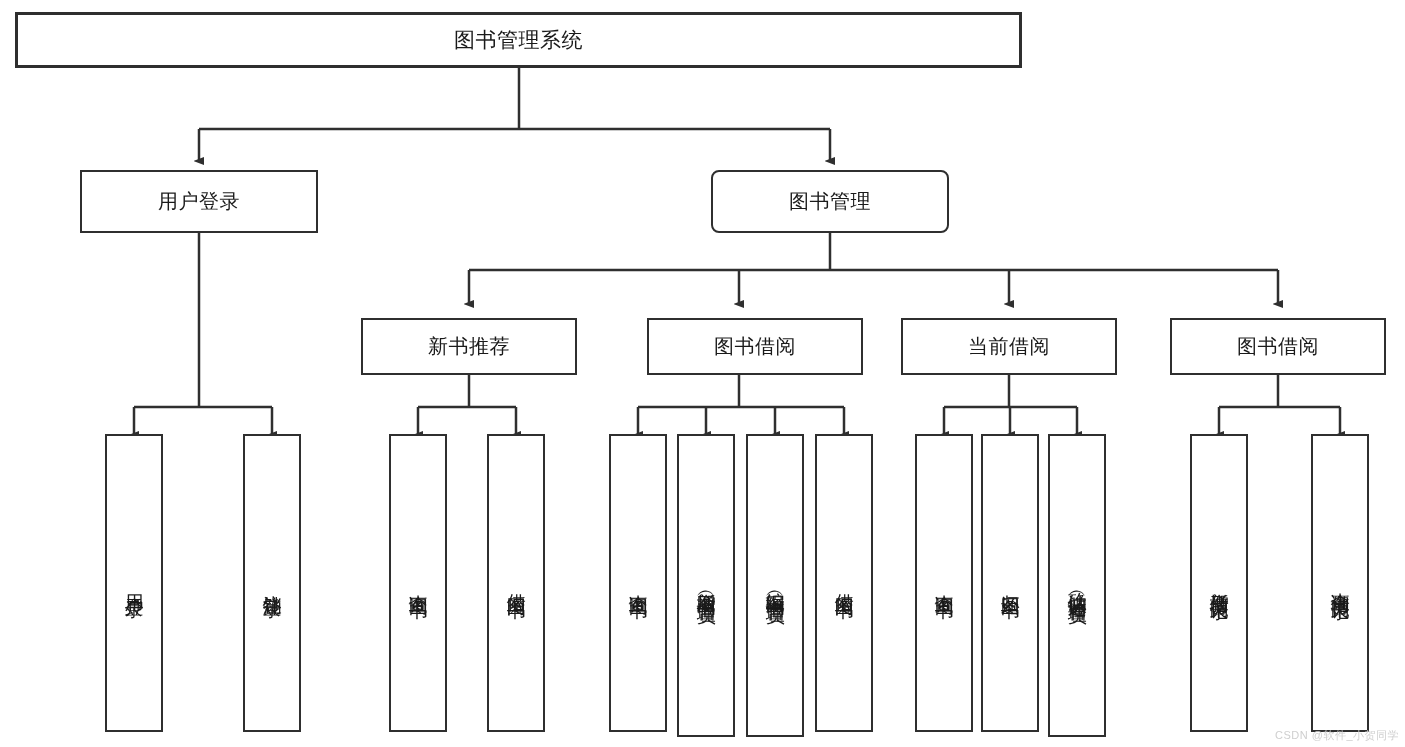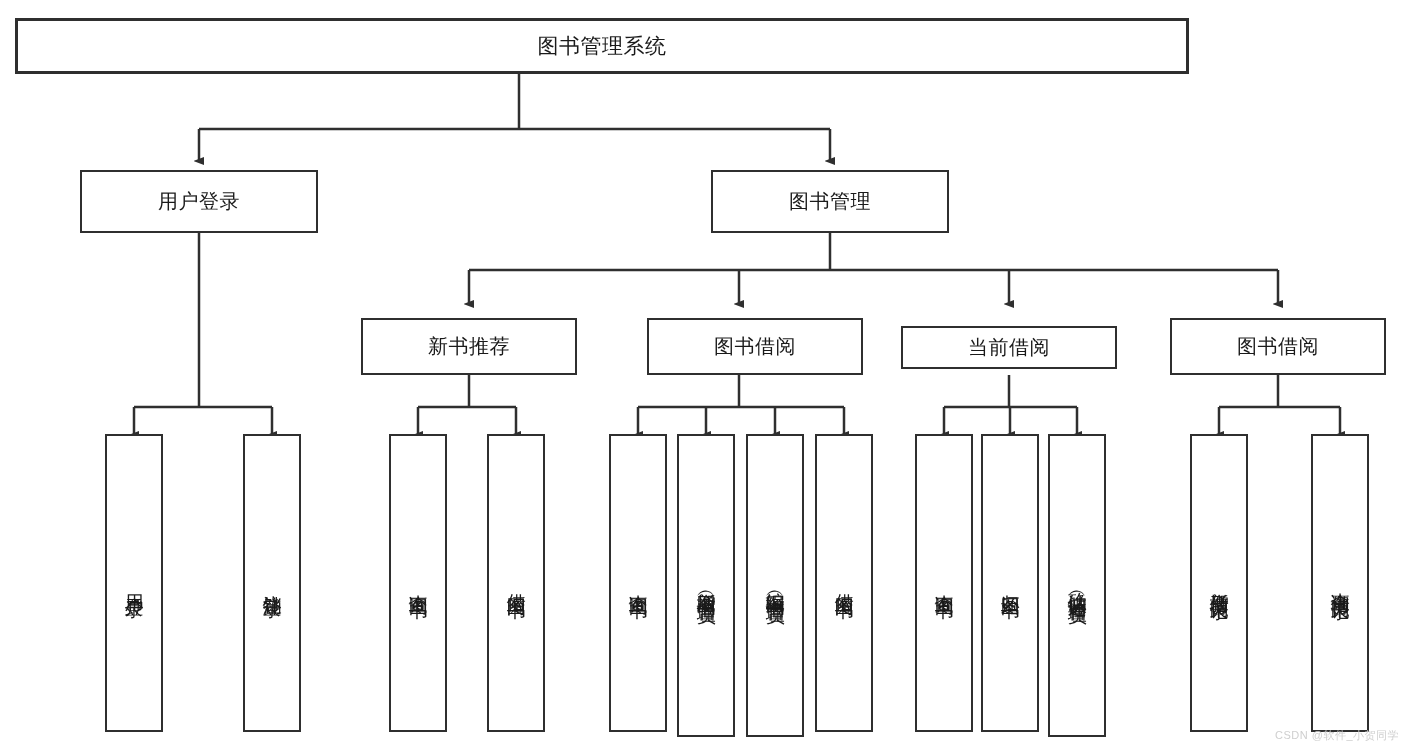--- a/index.html
+++ b/index.html
@@ -71,38 +71,38 @@
       <path d="M1010,407 L1010,434" marker-end="url(#arw)"></path>
       <path d="M1077,407 L1077,434" marker-end="url(#arw)"></path>
 
       <path d="M1278,375 L1278,407"></path>
       <path d="M1219,407 L1340,407"></path>
       <path d="M1219,407 L1219,434" marker-end="url(#arw)"></path>
       <path d="M1340,407 L1340,434" marker-end="url(#arw)"></path>
     </g>
   </svg>
 
-  <div class="node root" style="left:15px;top:12px;width:1174px;height:56px;margin-top:6px;">
+  <div class="node root" style="left:15px;top:12px;width:1007px;height:56px;">
     <span class="lbl">图书管理系统</span>
   </div>
 
   <div class="node lvl2" style="left:80px;top:170px;width:238px;height:63px;">
     <span class="lbl">用户登录</span>
   </div>
-  <div class="node lvl2" style="left:711px;top:170px;width:238px;height:63px;">
+  <div class="node lvl2" style="left:711px;top:170px;width:238px;height:63px;border-radius:8px;">
     <span class="lbl">图书管理</span>
   </div>
 
   <div class="node lvl2" style="left:361px;top:318px;width:216px;height:57px;">
     <span class="lbl">新书推荐</span>
   </div>
   <div class="node lvl2" style="left:631px;top:318px;width:216px;height:57px;margin-left:16px;">
     <span class="lbl">图书借阅</span>
   </div>
-  <div class="node lvl2" style="left:901px;top:318px;width:216px;height:43px;margin-top:8px;">
+  <div class="node lvl2" style="left:901px;top:318px;width:216px;height:57px;">
     <span class="lbl">当前借阅</span>
   </div>
   <div class="node lvl2" style="left:1170px;top:318px;width:216px;height:57px;">
     <span class="lbl">图书借阅</span>
   </div>
 
   <div class="leaf" style="left:105px;top:434px;width:58px;height:298px;">
     <span class="vlbl">用户登录</span>
   </div>
   <div class="leaf" style="left:243px;top:434px;width:58px;height:298px;">

